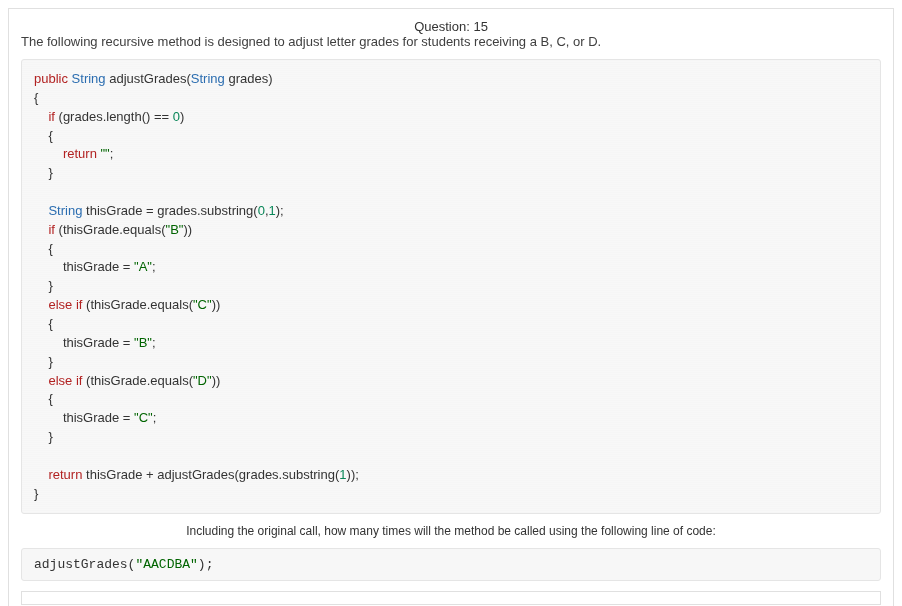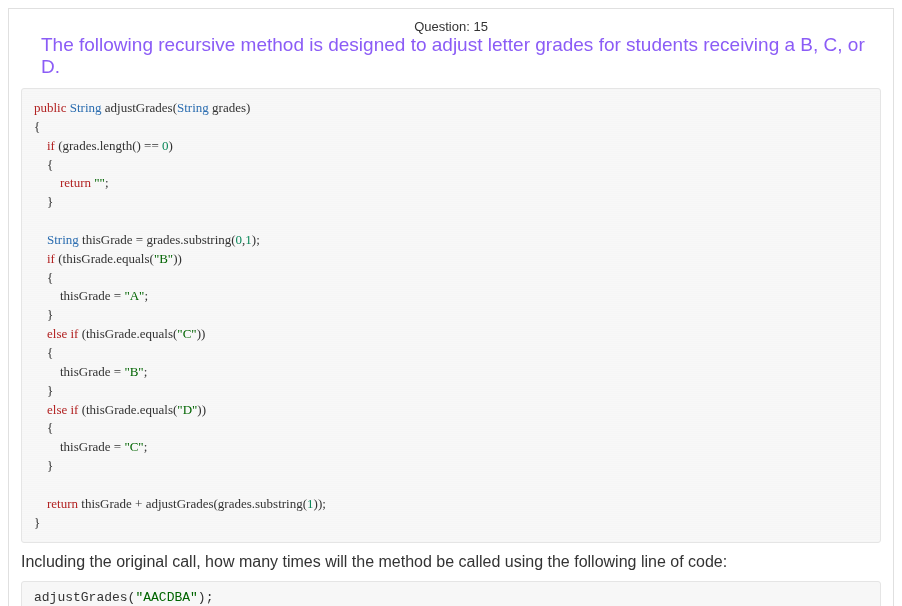--- a/index.html
+++ b/index.html
@@ -15,50 +15,50 @@
       padding: 10px 12px;
       width: 100%;
     }
     .question-header {
       text-align: center;
       font-size: 13px;
       margin-bottom: 0;
       color: #333;
     }
     .intro {
-      font-size: 19px;
+      font-size: 13px;
       margin-bottom: 10px;
-      color: #8b5cf6;
-      margin-left: 20px;
+      color: #404040;
     }
     .code-block {
       background: #f7f7f7;
       background-image: repeating-linear-gradient(0deg, #f6f6f6, #f6f6f6 1px, #f8f8f8 1px, #f8f8f8 2px);
       border: 1px solid #e5e5e5;
       border-radius: 3px;
       padding: 10px 12px;
-      font-family: Liberation Serif, serif;
+      font-family: Liberation Sans, sans-serif;
       font-size: 13px;
       line-height: 1.45;
       white-space: pre;
       margin-bottom: 10px;
       color: #333;
       overflow-x: auto;
     }
     .kw-pub { color: #b22222; }
     .kw-ret { color: #b22222; }
     .kw-if { color: #b22222; }
     .kw-else { color: #b22222; }
     .type { color: #2b6db0; }
     .str { color: #006400; }
     .num { color: #098658; }
     .mid-text {
-      font-size: 16px;
+      font-size: 12px;
       margin: 10px 0;
       color: #333;
+      text-align: center;
     }
     .call-block {
       background: #f7f7f7;
       border: 1px solid #e5e5e5;
       border-radius: 3px;
       padding: 8px 12px;
       font-family: Consolas, Monaco, 'Courier New', monospace;
       font-size: 13px;
       margin-bottom: 10px;
       color: #333;

